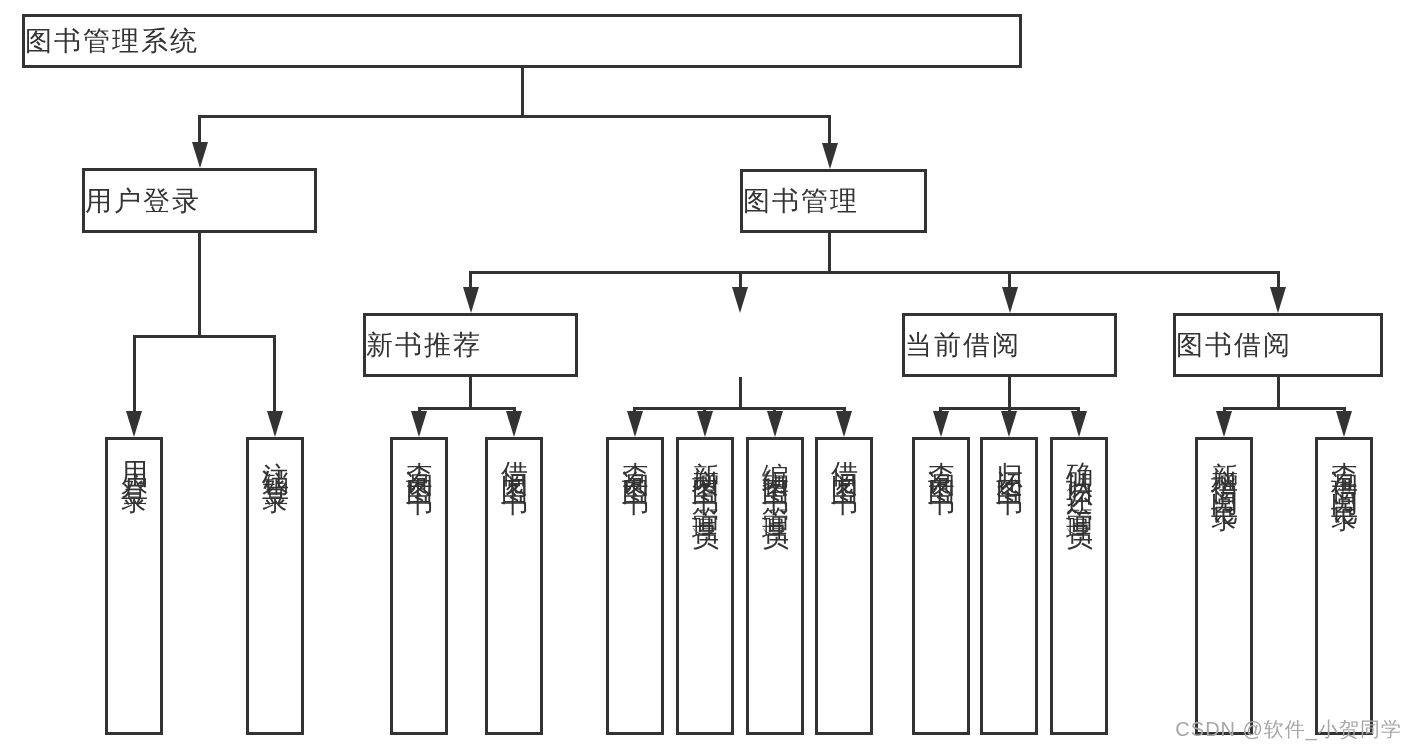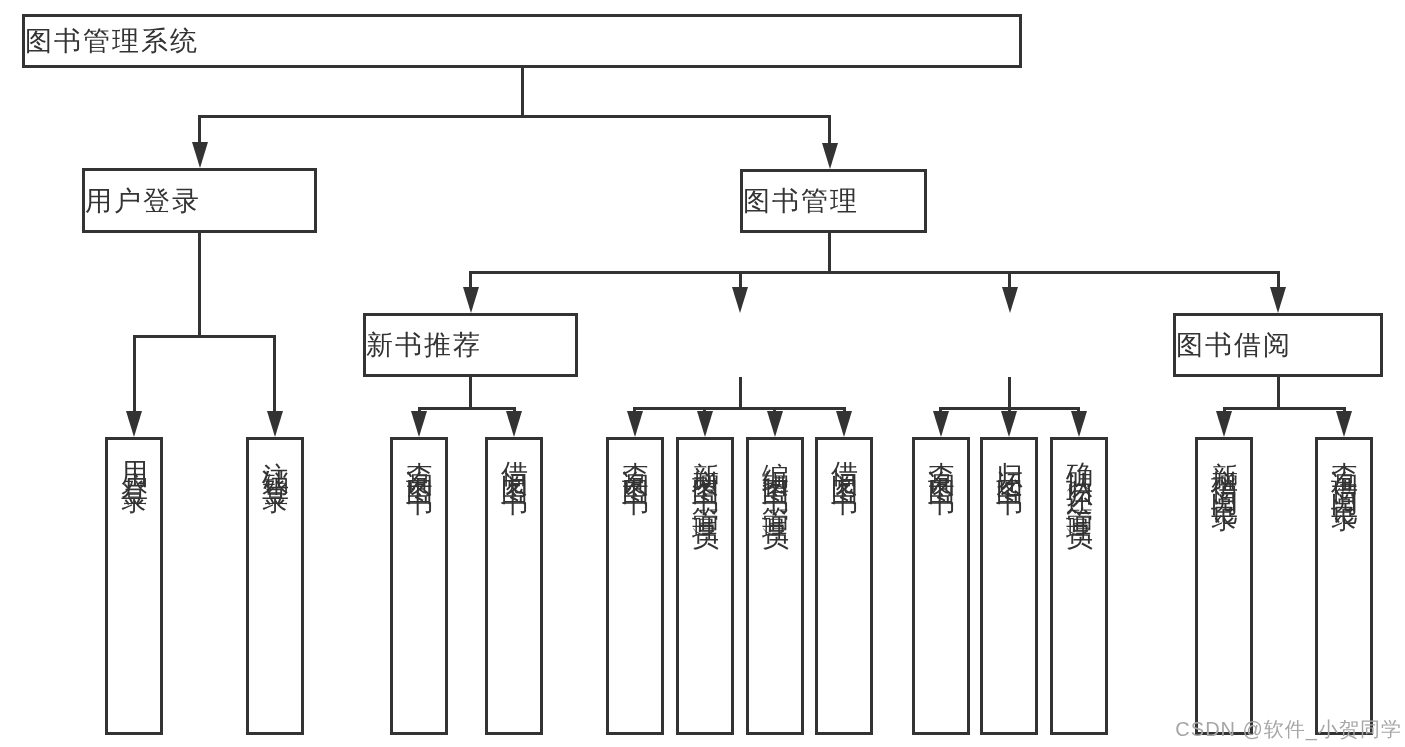--- a/index.html
+++ b/index.html
@@ -66,20 +66,23 @@
 
   <div class="box h" style="left:82px;top:168px;width:235px;height:65px">
     <span>用户登录</span>
   </div>
   <div class="box h" style="left:740px;top:169px;width:187px;height:64px">
     <span>图书管理</span>
   </div>
 
   <div class="box h" style="left:363px;top:313px;width:215px;height:64px">
     <span>新书推荐</span>
+  </div>
+  <div class="box h" style="left:902px;top:313px;width:215px;height:64px">
+    <span>当前借阅</span>
   </div>
   <div class="box h" style="left:1173px;top:313px;width:210px;height:64px">
     <span>图书借阅</span>
   </div>
 
   <div class="box v" style="left:105px;top:437px;width:58px;height:298px">
     <span>用户登录</span>
   </div>
   <div class="box v" style="left:246px;top:437px;width:58px;height:298px">
     <span>注销登录</span>

